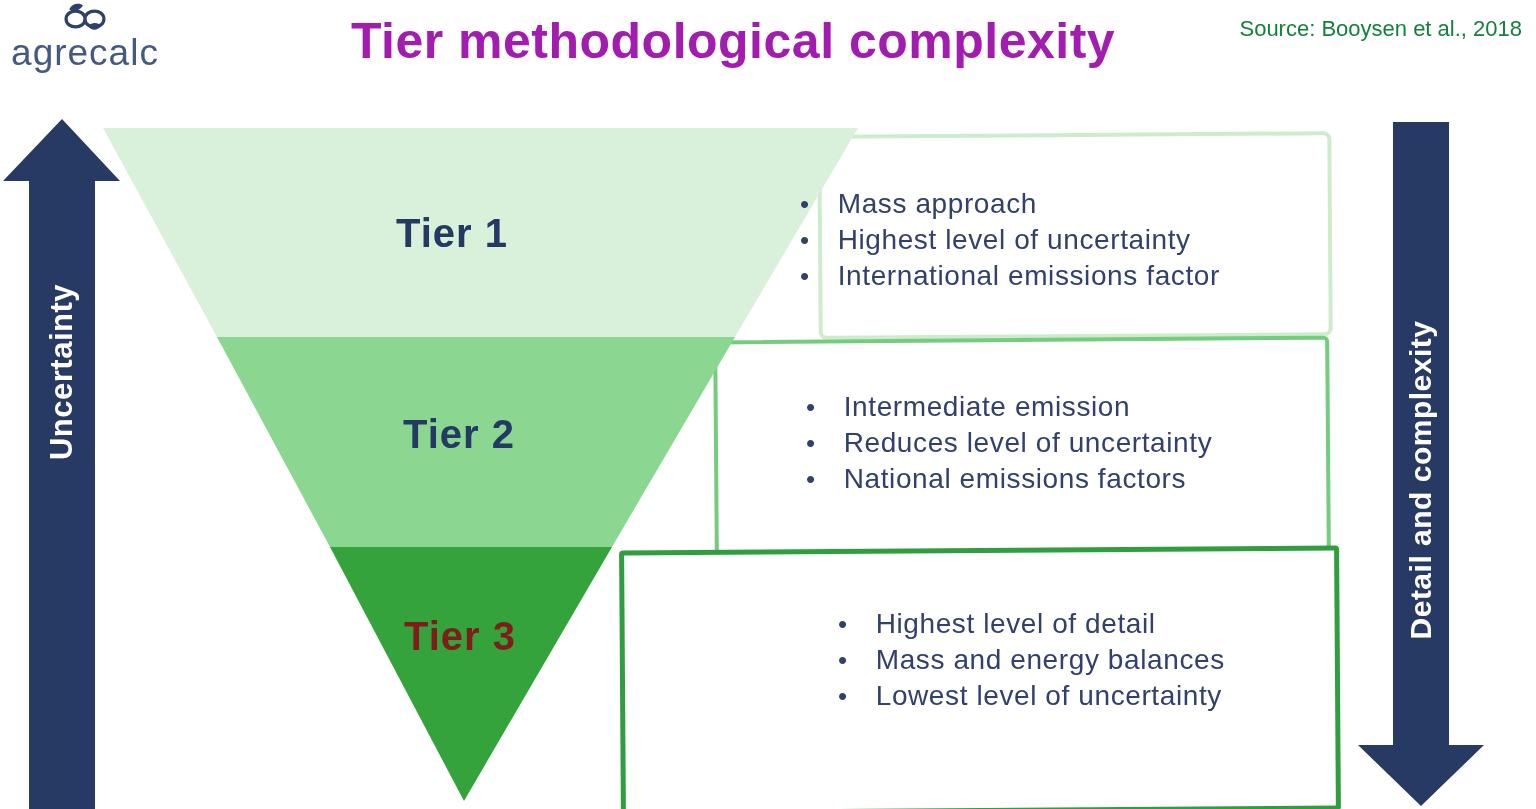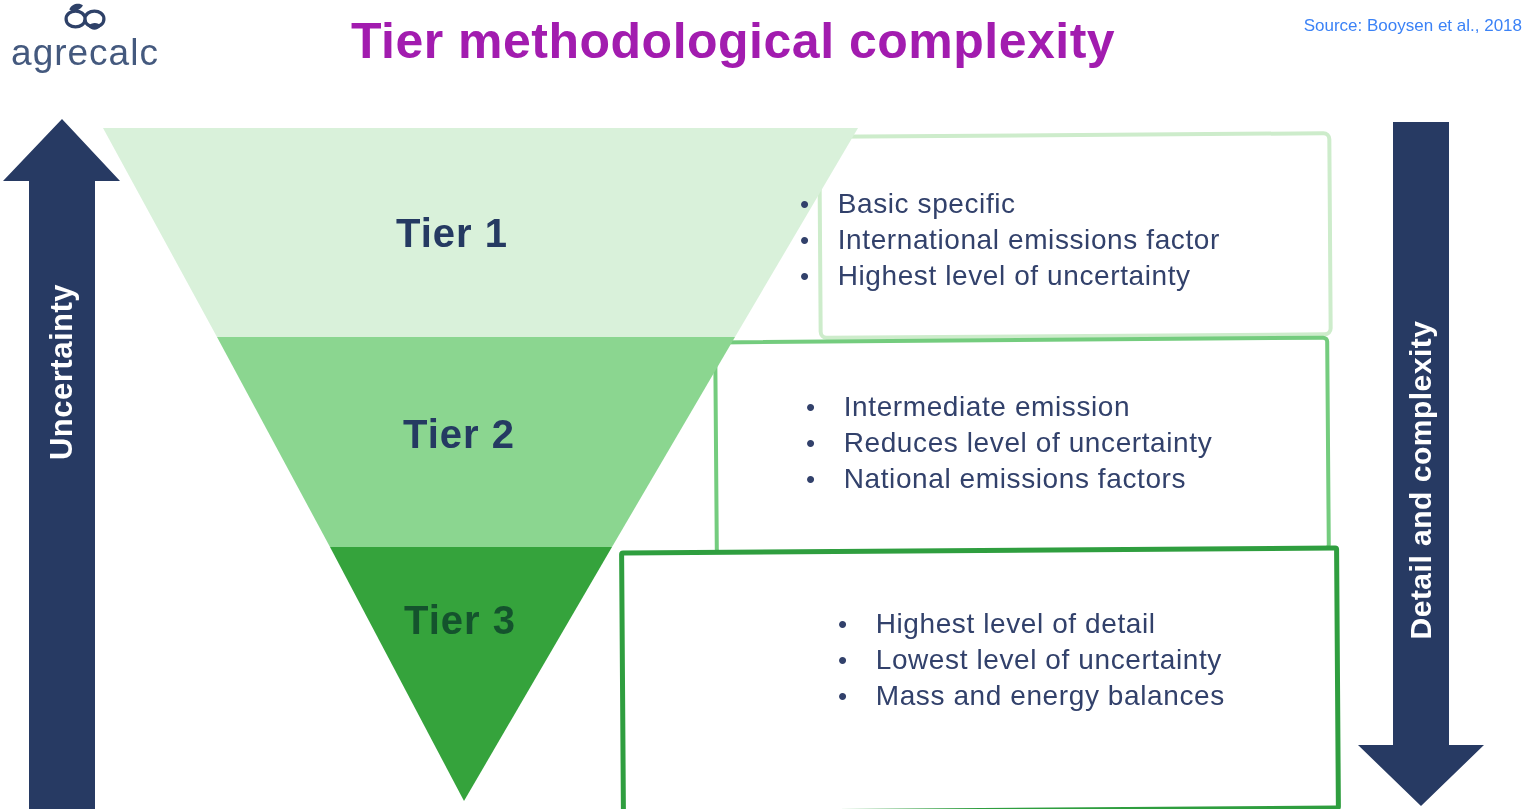--- a/index.html
+++ b/index.html
@@ -7,37 +7,37 @@
     position:relative;width:1536px;height:809px;overflow:hidden;background:#ffffff;
     font-family:"Liberation Sans",sans-serif;
   }
   
   .logo{position:absolute;left:0;top:2px;width:170px;display:flex;flex-direction:column;align-items:center;z-index:5;}
   .logo-text{font-size:37px;font-weight:300;color:#44597e;letter-spacing:1px;line-height:1;margin-top:-2px;}
   .title{
     position:absolute;left:733px;top:12px;transform:translateX(-50%);
     font-size:50px;font-weight:800;color:#a21caf;letter-spacing:.5px;white-space:nowrap;z-index:5;
   }
-  .source{position:absolute;right:14px;top:16px;font-size:17px;color:#3b82f6;z-index:5;}
+  .source{position:absolute;right:14px;top:16px;font-size:22px;color:#15803d;z-index:5;}
 
   
   .box{position:absolute;background:#fff;z-index:1;}
   .box1{left:818px;top:133px;width:506px;height:197px;border:4px solid #cdeccb;border-radius:8px;transform:rotate(-0.4deg);}
   .box2{left:714px;top:338px;width:608px;height:207px;border:4px solid #74cc7e;border-radius:6px;transform:rotate(-0.45deg);}
   .box3{left:620px;top:548px;width:710px;height:255px;border:5px solid #2f9e3f;border-radius:4px;transform:rotate(-0.4deg);}
 
   
   #shapes{position:absolute;left:0;top:0;z-index:2;pointer-events:none;}
 
   
   .tier-label{
     position:absolute;transform:translate(-50%,-50%);
     font-size:40px;font-weight:800;color:#253a62;letter-spacing:1px;z-index:3;white-space:nowrap;
   }
-  .tier-label.dark{color:#14532d;}
+  .tier-label.dark{color:#7f1d1d;margin-top:16px;}
   .bullets{position:absolute;z-index:3;}
   .bullet-row{
     display:flex;align-items:baseline;font-size:28px;line-height:36px;
     color:#32416b;letter-spacing:.6px;white-space:nowrap;
   }
   .bullet-row::before{content:"\2022";font-size:26px;margin-right:28px;color:#32416b;}
   .b1{left:800px;top:186px;}
   .b2{left:806px;top:389px;}
   .b3{left:838px;top:606px;}
 
@@ -74,31 +74,31 @@
     <polygon points="330,547 612,547 464,801" fill="#35a33c"></polygon>
     <polygon points="62,119 120,181 95,181 95,809 29,809 29,181 3,181" fill="#273a63"></polygon>
     <polygon points="1393,122 1449,122 1449,745 1484,745 1421,806 1358,745 1393,745" fill="#273a63"></polygon>
   </svg>
 
   <div class="tier-label" style="left:452px;top:233px;">Tier 1</div>
   <div class="tier-label" style="left:459px;top:434px;">Tier 2</div>
   <div class="tier-label dark" style="left:460px;top:620px;">Tier 3</div>
 
   <div class="bullets b1">
-    <div class="bullet-row">Basic specific</div>
+    <div class="bullet-row">Mass approach</div>
+    <div class="bullet-row">Highest level of uncertainty</div>
     <div class="bullet-row">International emissions factor</div>
-    <div class="bullet-row">Highest level of uncertainty</div>
   </div>
   <div class="bullets b2">
     <div class="bullet-row">Intermediate emission</div>
     <div class="bullet-row">Reduces level of uncertainty</div>
     <div class="bullet-row">National emissions factors</div>
   </div>
   <div class="bullets b3">
     <div class="bullet-row">Highest level of detail</div>
+    <div class="bullet-row">Mass and energy balances</div>
     <div class="bullet-row">Lowest level of uncertainty</div>
-    <div class="bullet-row">Mass and energy balances</div>
   </div>
 
   <div class="axis-label axis-left">Uncertainty</div>
   <div class="axis-label axis-right">Detail and complexity</div>
 
 </div>
 
 </body></html>

